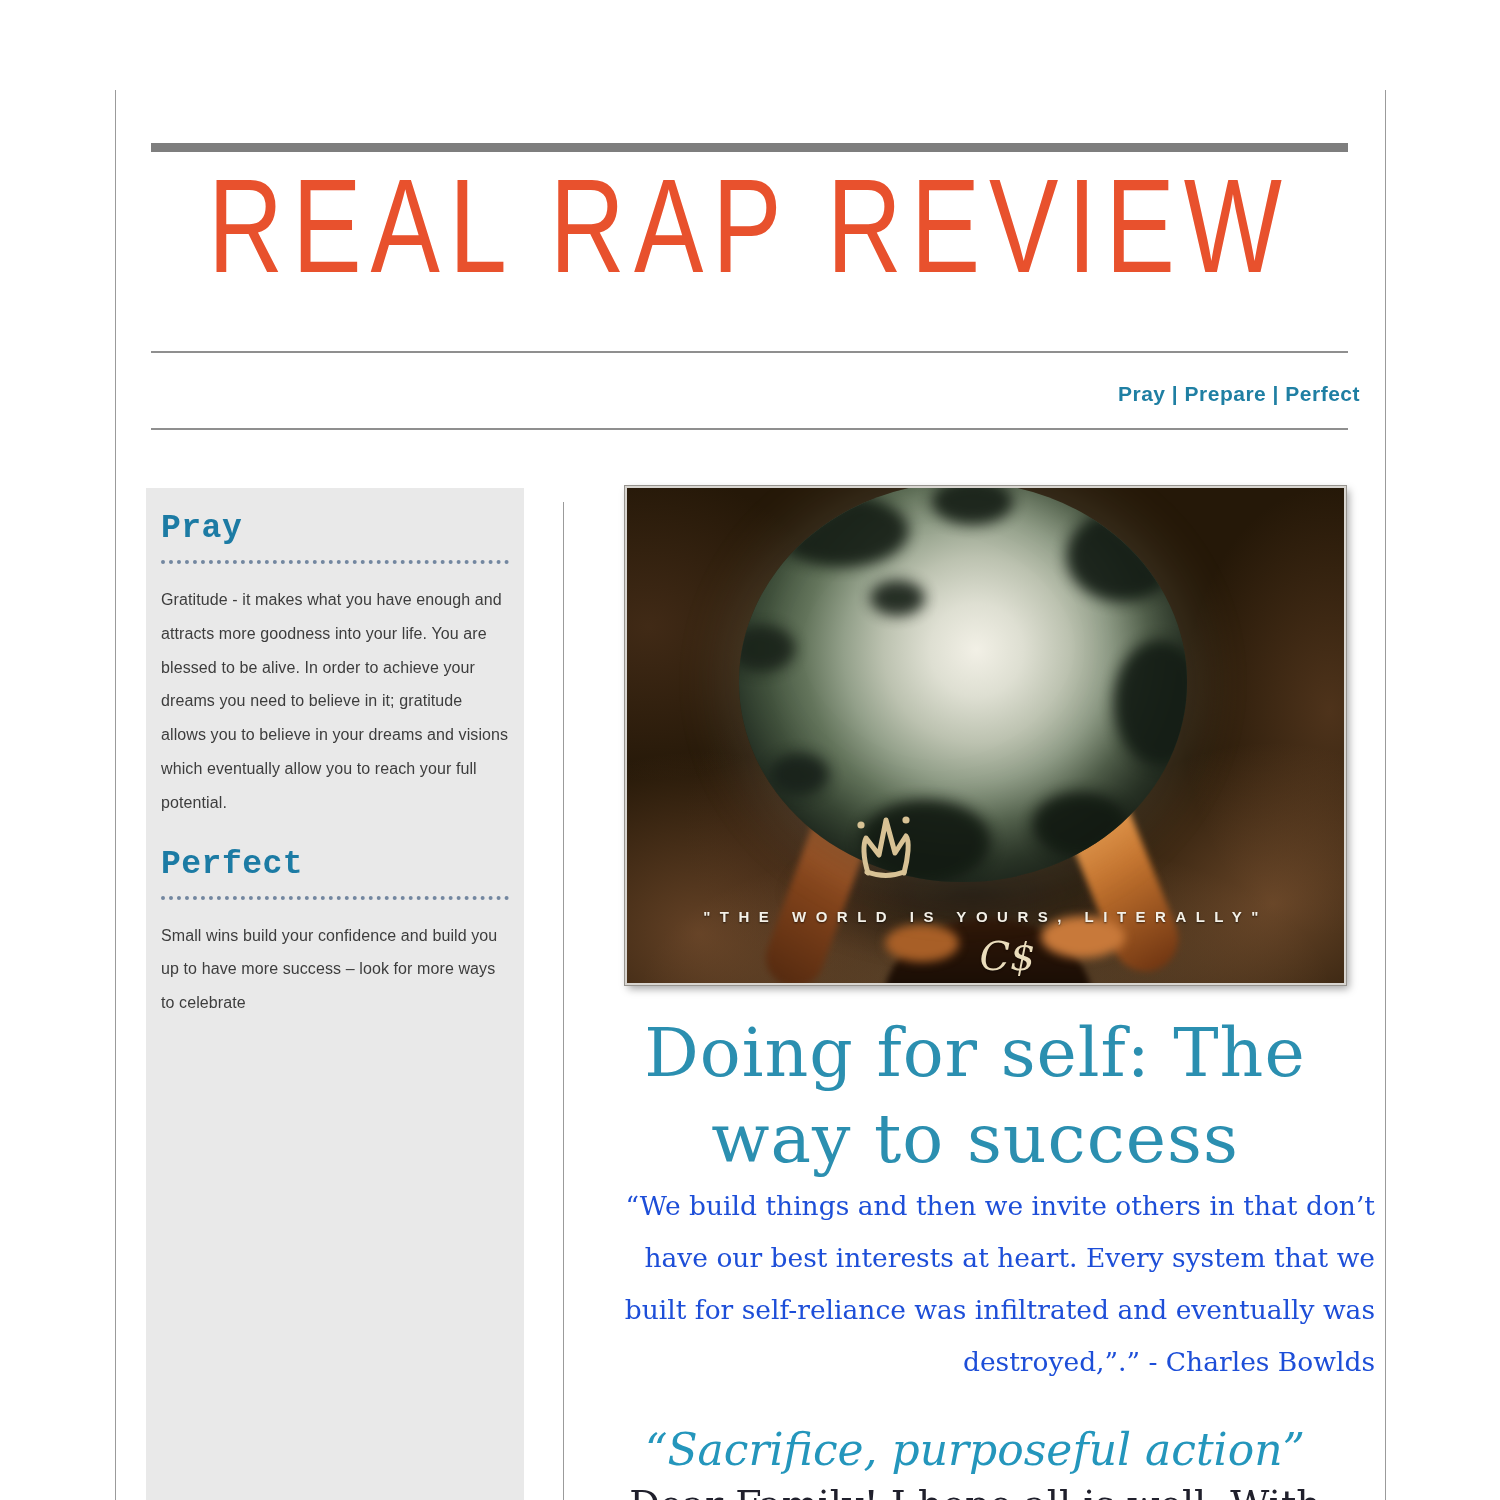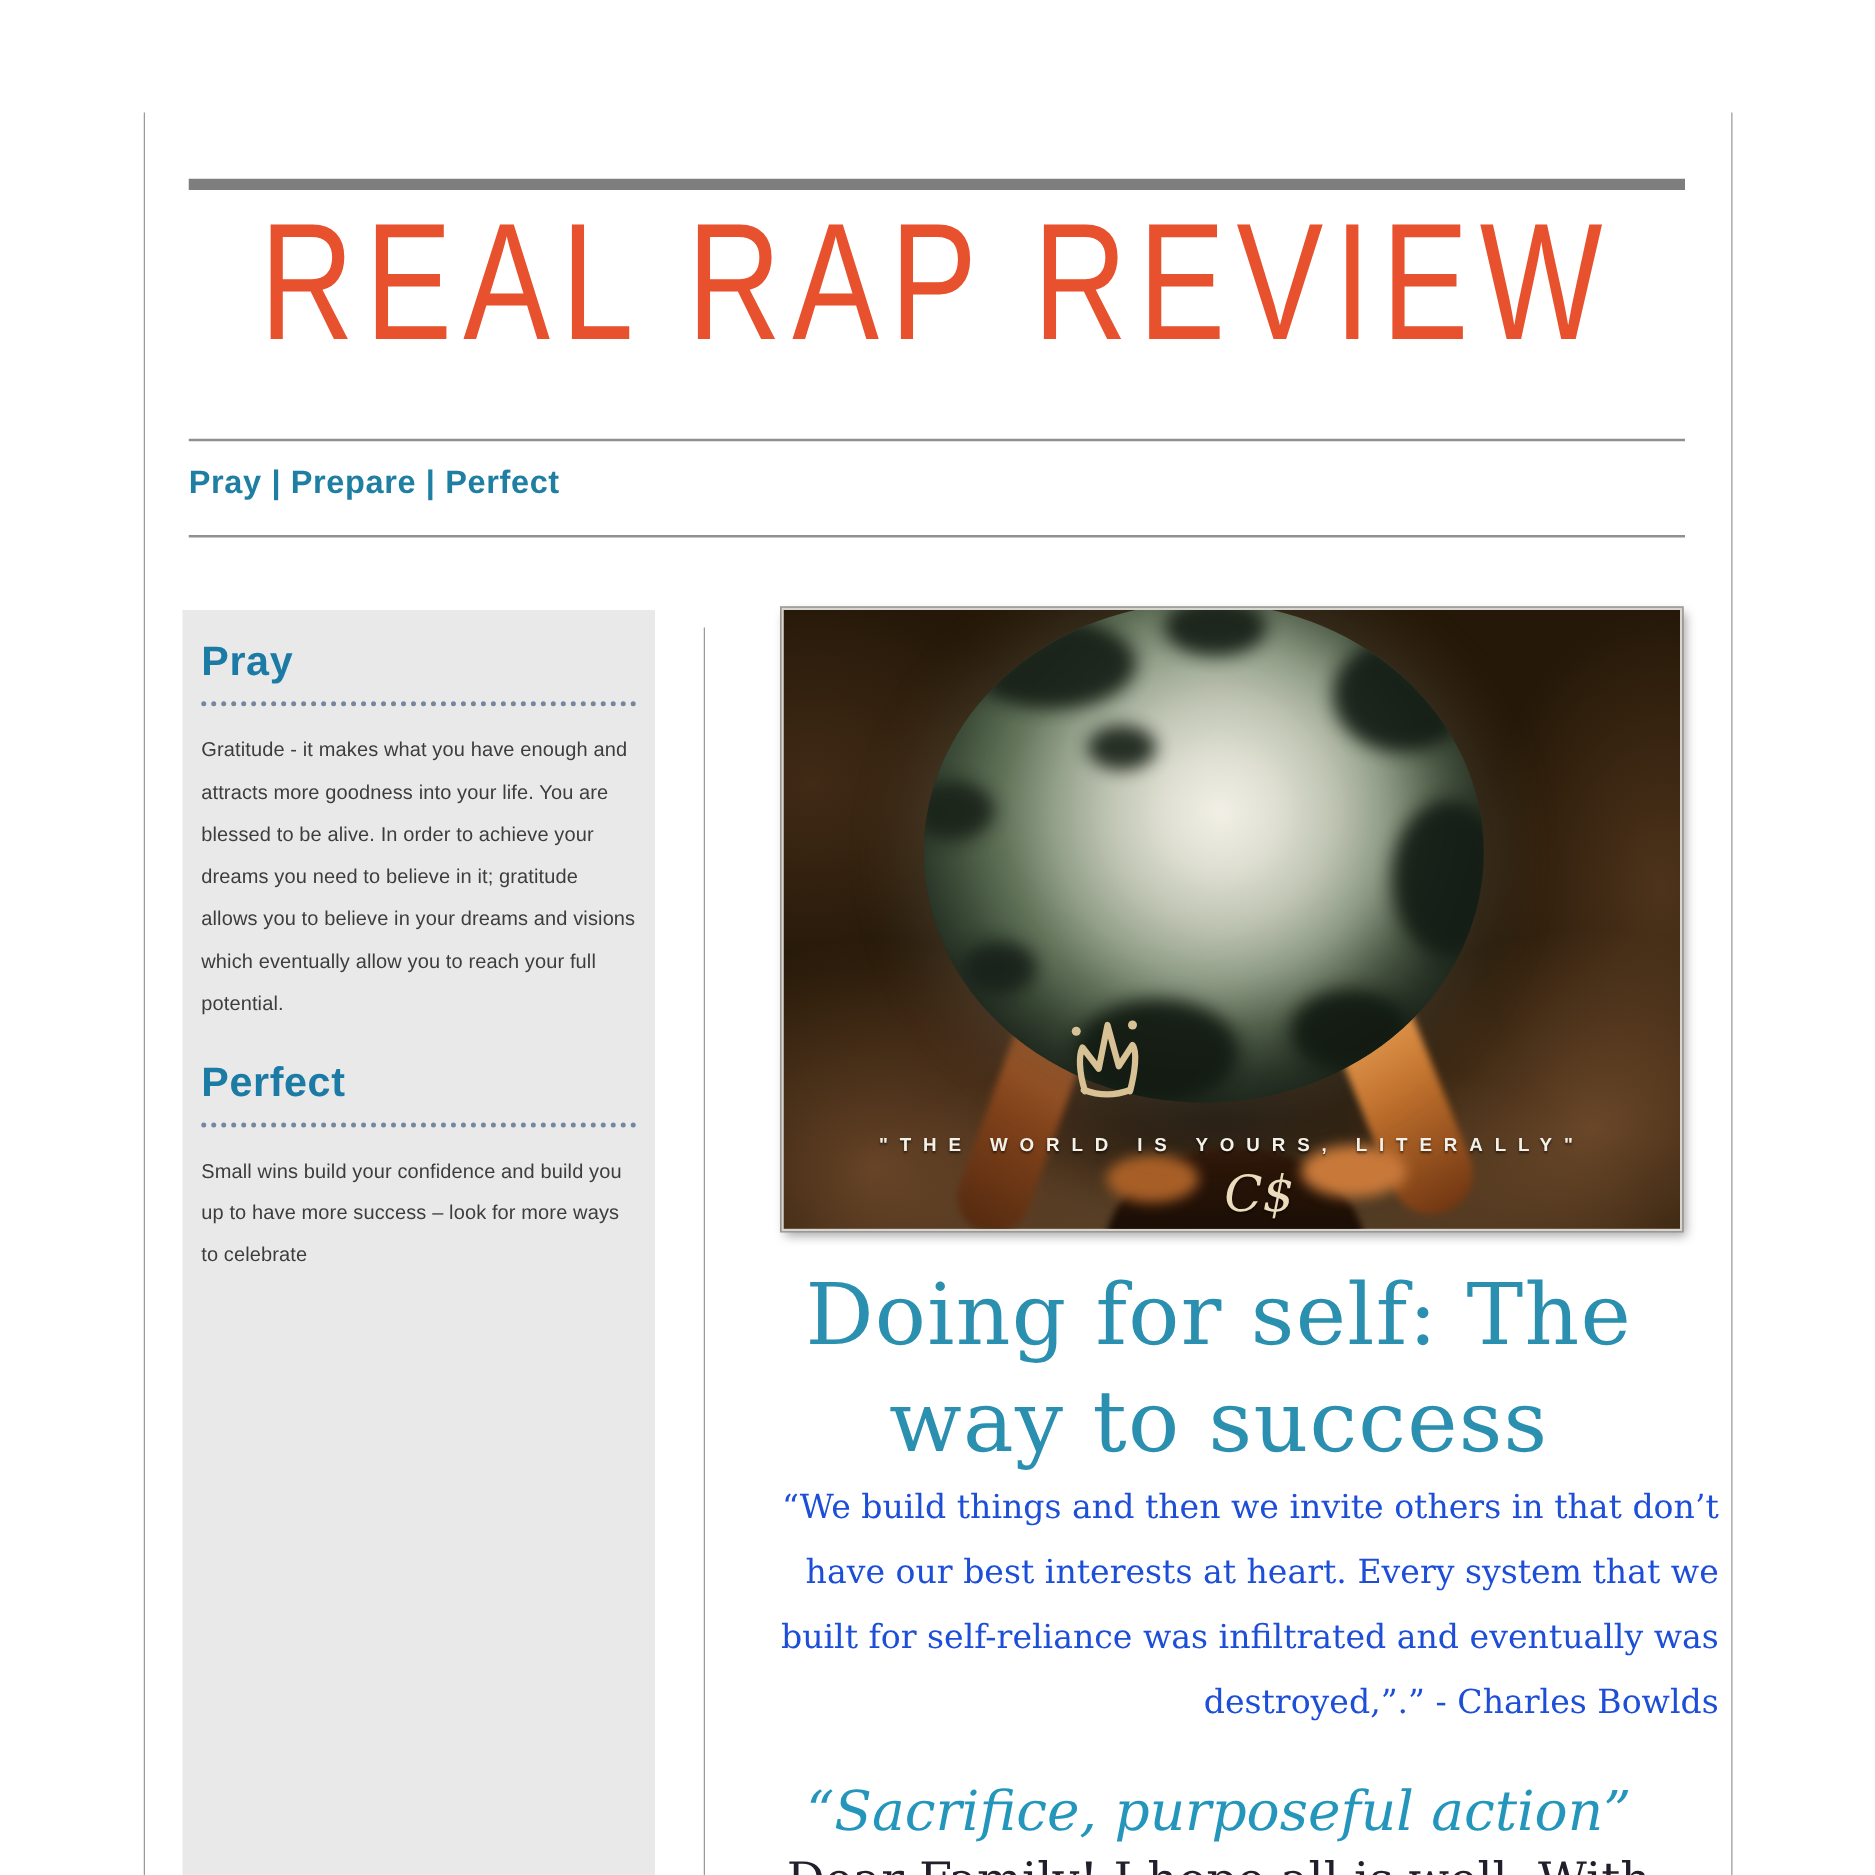--- a/index.html
+++ b/index.html
@@ -19,31 +19,31 @@
   .title{
     position:absolute;left:151px;top:156px;width:1197px;margin:0;
     text-align:center;font-size:104px;font-weight:400;letter-spacing:9px;
     color:#E8512D;white-space:nowrap;line-height:120px;
     transform:scaleY(1.28);transform-origin:50% 20%;
   }
   .rule{position:absolute;left:151px;width:1197px;height:2px;background:#8f8f8f;}
   .rule-1{top:351px;}
   .rule-2{top:428px;}
   .tagline{
-    position:absolute;left:151px;top:370px;width:1197px;margin:0;text-align:left;
-    font-size:26px;font-weight:700;color:#1F7FA3;letter-spacing:0.5px;
+    position:absolute;left:151px;top:370px;width:1197px;margin:12px;text-align:right;
+    font-size:21px;font-weight:700;color:#1F7FA3;letter-spacing:0.5px;
   }
 
   
   .sidebar{
     position:absolute;left:146px;top:488px;width:378px;height:1012px;
     background:#E9E9E9;box-sizing:border-box;padding:22px 15px 0 15px;overflow:hidden;
   }
   .sidebar h2{
-    margin:0;font-family:Liberation Sans, sans-serif;font-weight:700;font-size:33px;
+    margin:0;font-family:Liberation Mono, monospace;font-weight:700;font-size:33px;
     color:#1C7BA4;letter-spacing:0.5px;
   }
   .sidebar .dotted{border-bottom:4px dotted #7387A0;margin:13px 0 19px 0;}
   .sidebar p{
     margin:0 0 26px 0;font-size:16px;line-height:33.8px;color:#3D3D3D;letter-spacing:0.1px;
   }
 
   .col-divider{position:absolute;left:563px;top:502px;width:1px;height:998px;background:#9b9b9b;}
 
   

